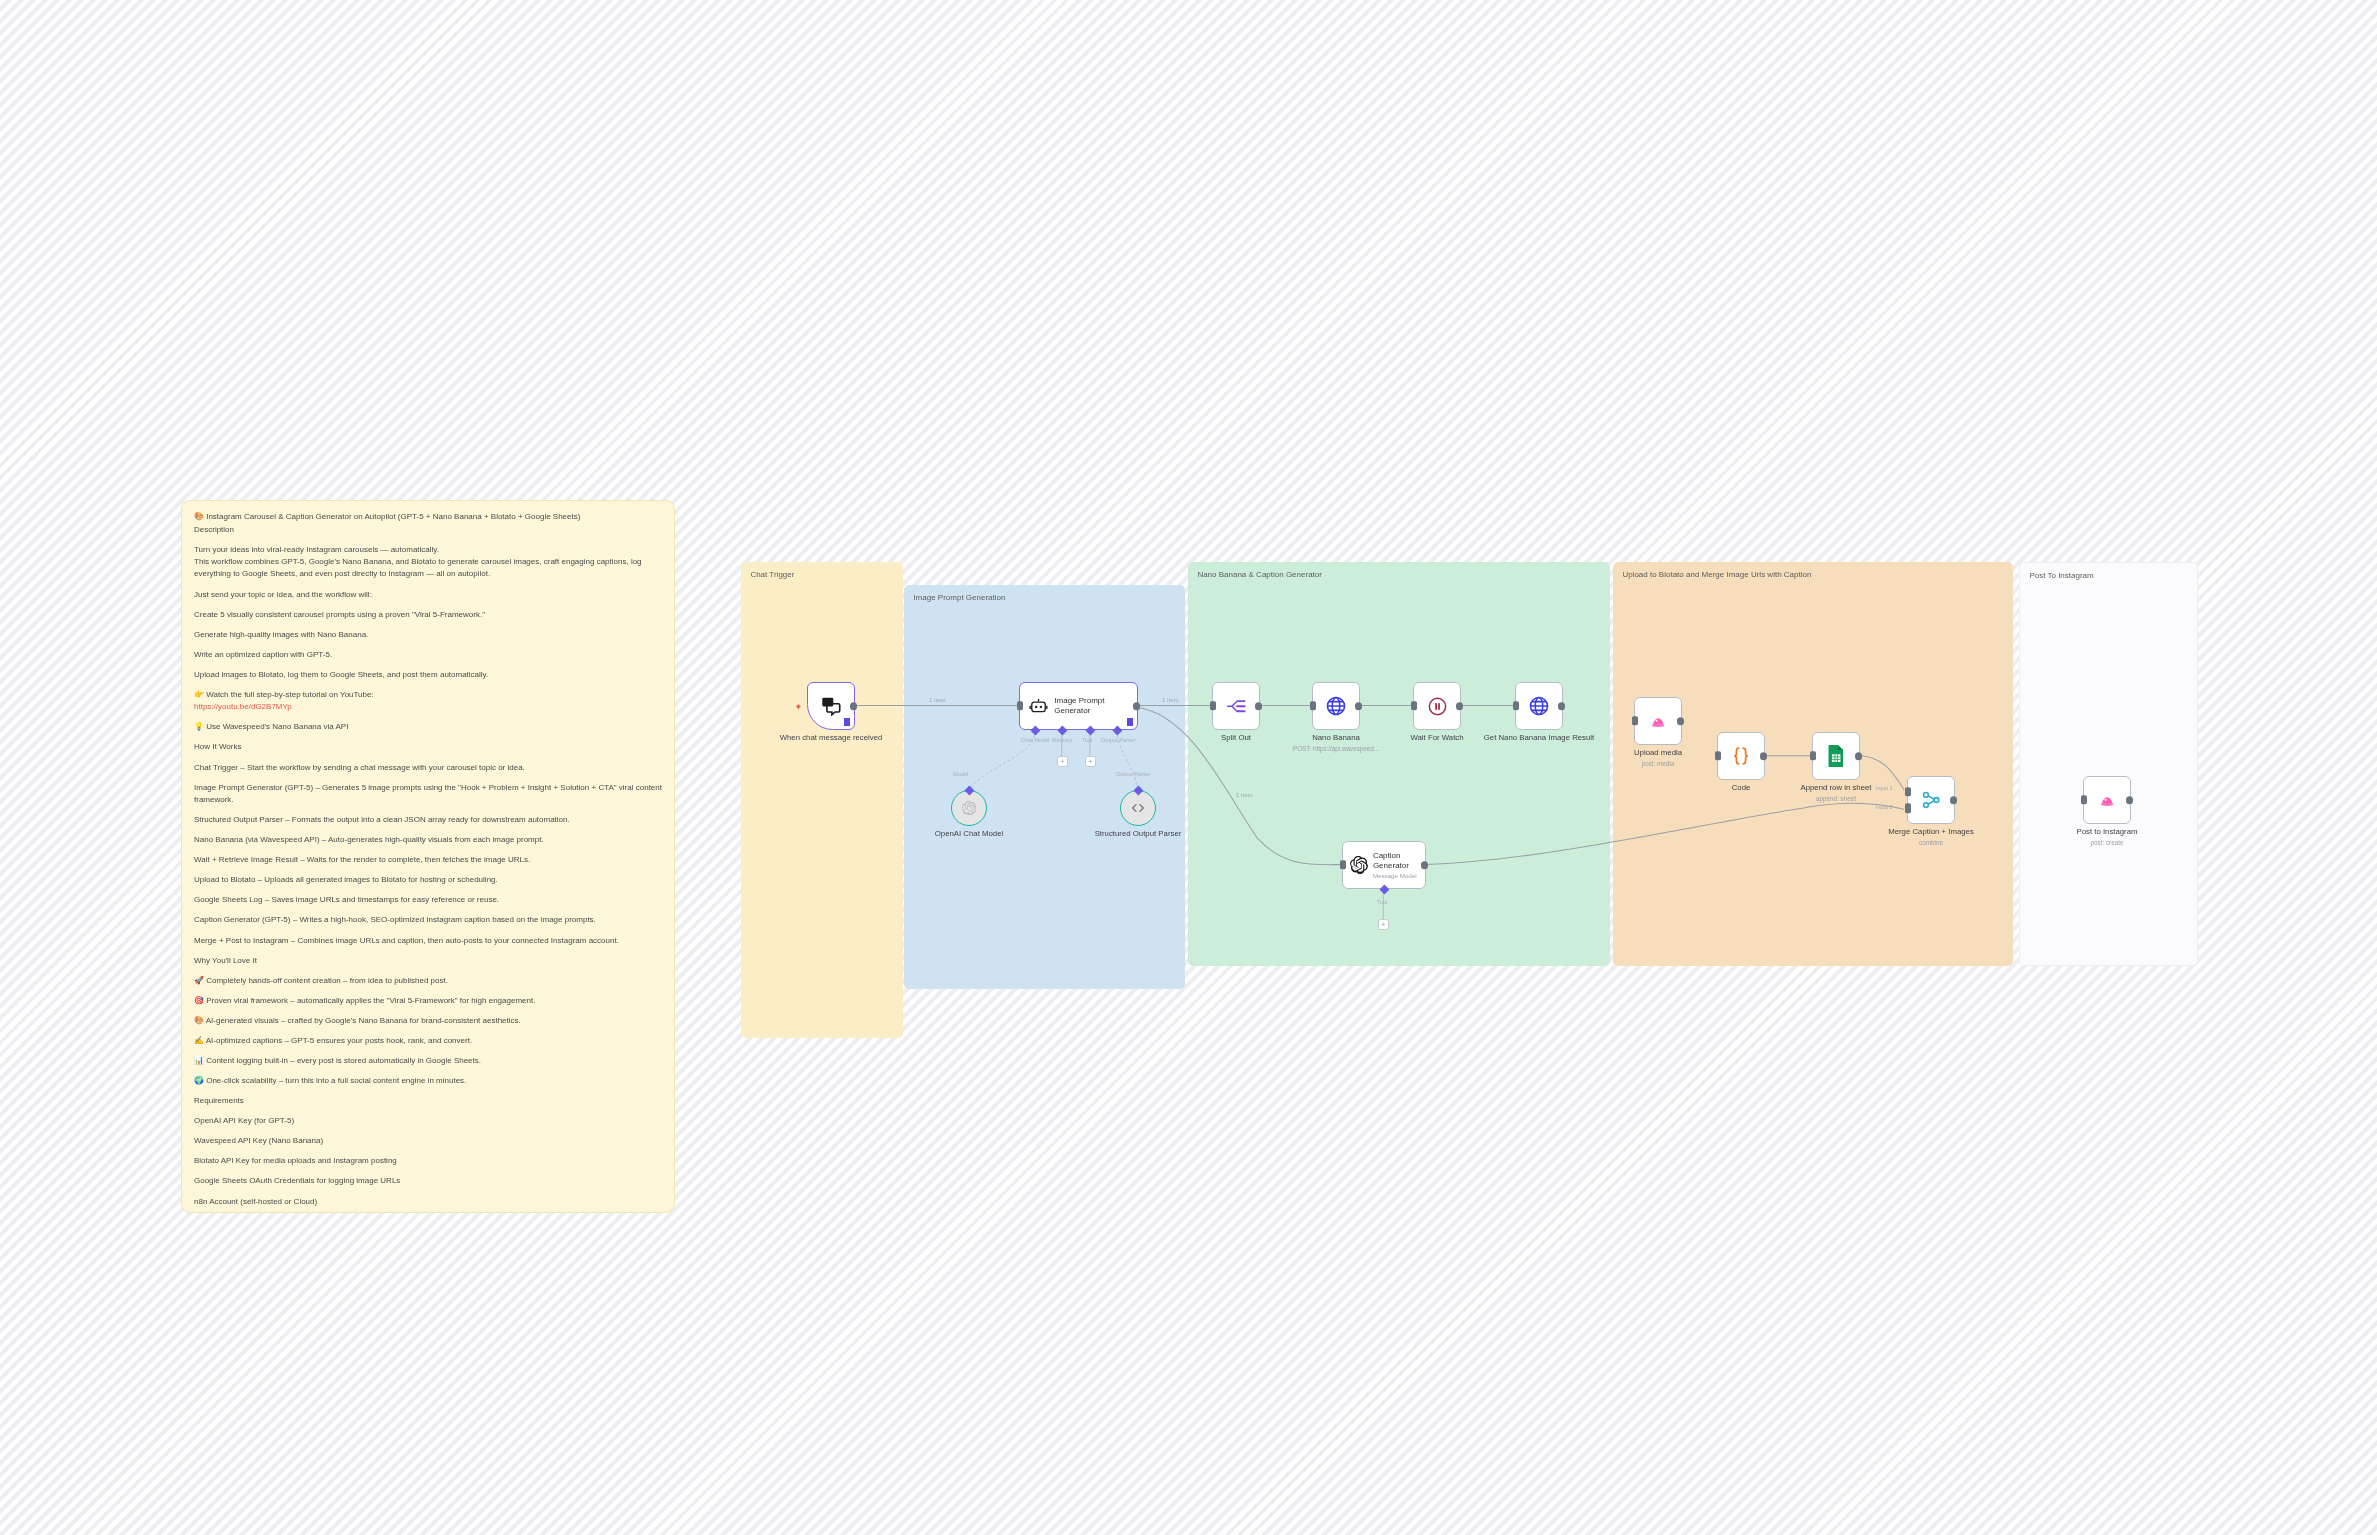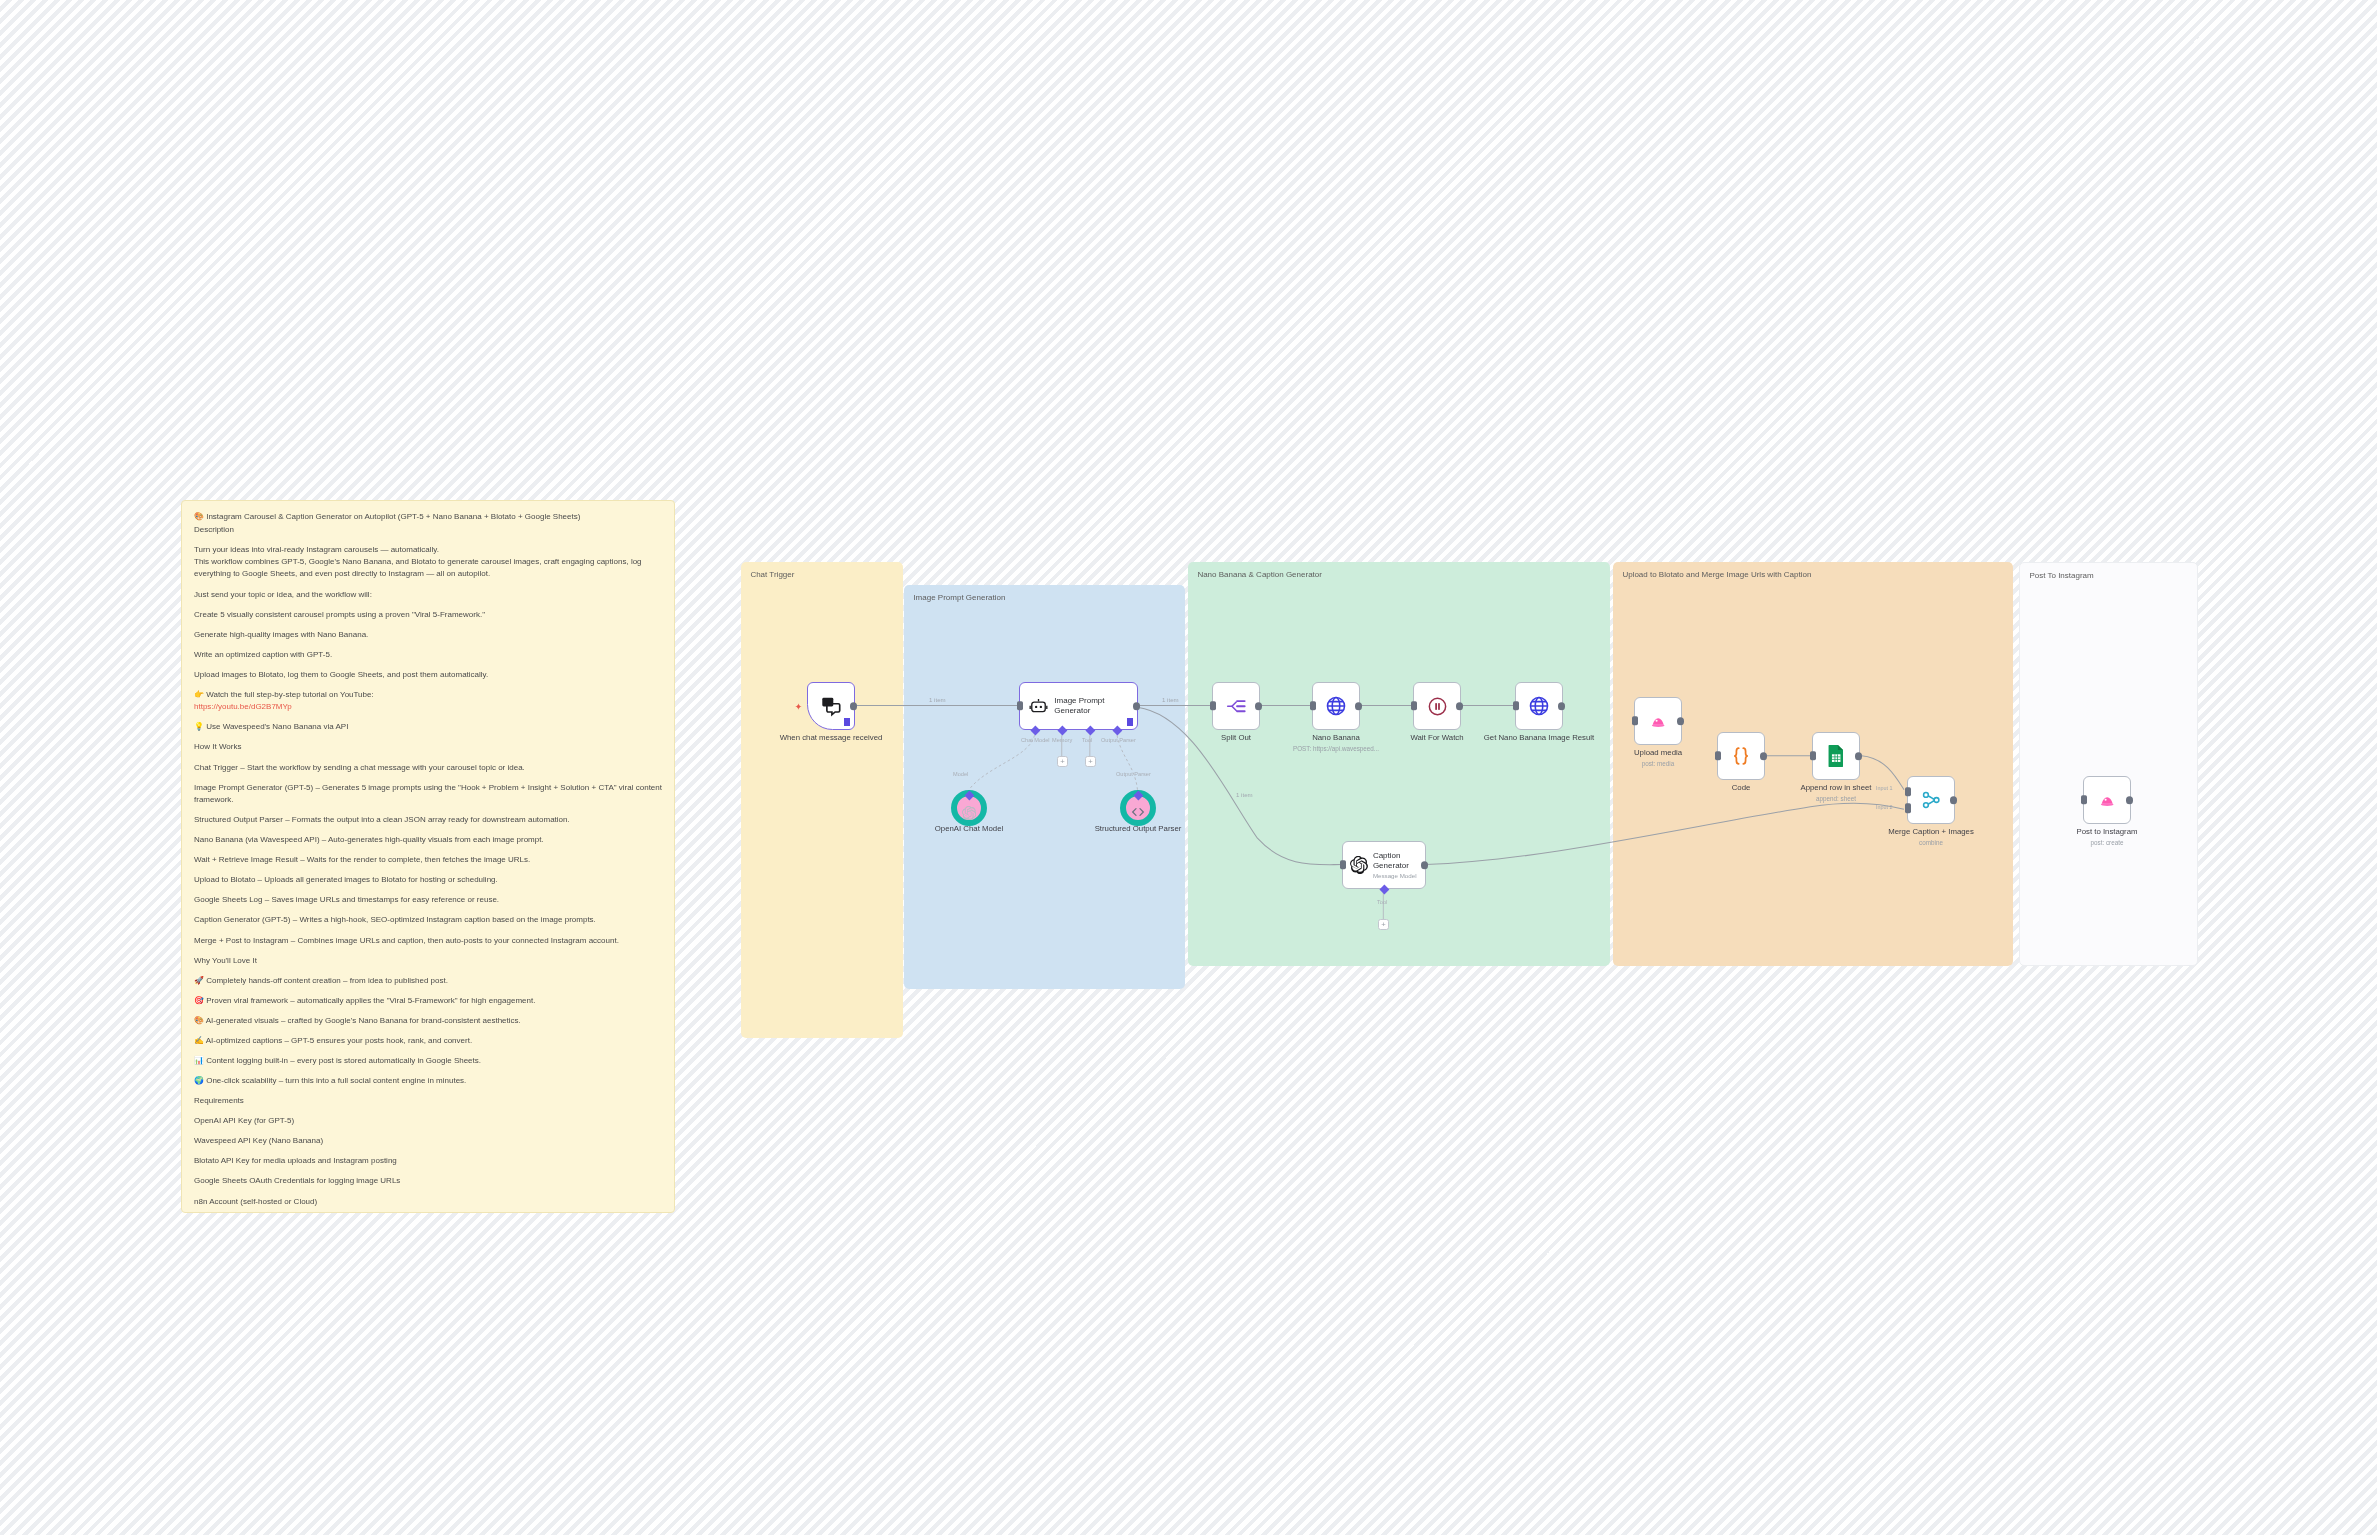--- a/index.html
+++ b/index.html
@@ -23,21 +23,21 @@
 
   
   #sticky-note {
     position: absolute;
     left: 181px;
     top: 500px;
     width: 494px;
     height: 713px;
     background: #fdf6d8;
     border: 0.9px solid #f0e5b4;
-    border-radius: 4px;
+    border-radius: 9px;
     padding: 10.2px 12px 12px 12px;
     overflow: hidden;
     font-size: 8px;
     line-height: 1.55;
     color: #4b4b4b;
   }
   #sticky-note p { margin-bottom: 7.7px; }
   #sticky-note p.tight { margin-bottom: 0px; }
   #sticky-note .title { font-weight: 400; }
   #sticky-note .link { color: #e8584a; word-break: break-all; }
@@ -81,23 +81,22 @@
     width: 48px; height: 48px;
     border: 1.4px solid #7e6ae0;
     border-radius: 6px 6px 6px 25.5px;
   }
   .node.llm {
     border: 1.4px solid #7e6ae0;
   }
   .node.round {
     width: 36px; height: 36px;
     border-radius: 50%;
-    background: #f9a8d4;
-    border: 6px solid #14b8a6;
-    align-items: flex-end;
+    background: #e5e5e5;
+    border: 1px solid #14b8a6;
   }
 
   .node-label {
     position: absolute;
     top: 100%;
     left: 50%;
     transform: translateX(-50%);
     margin-top: 4.3px;
     font-size: 7.8px;
     color: #3f3f46;

